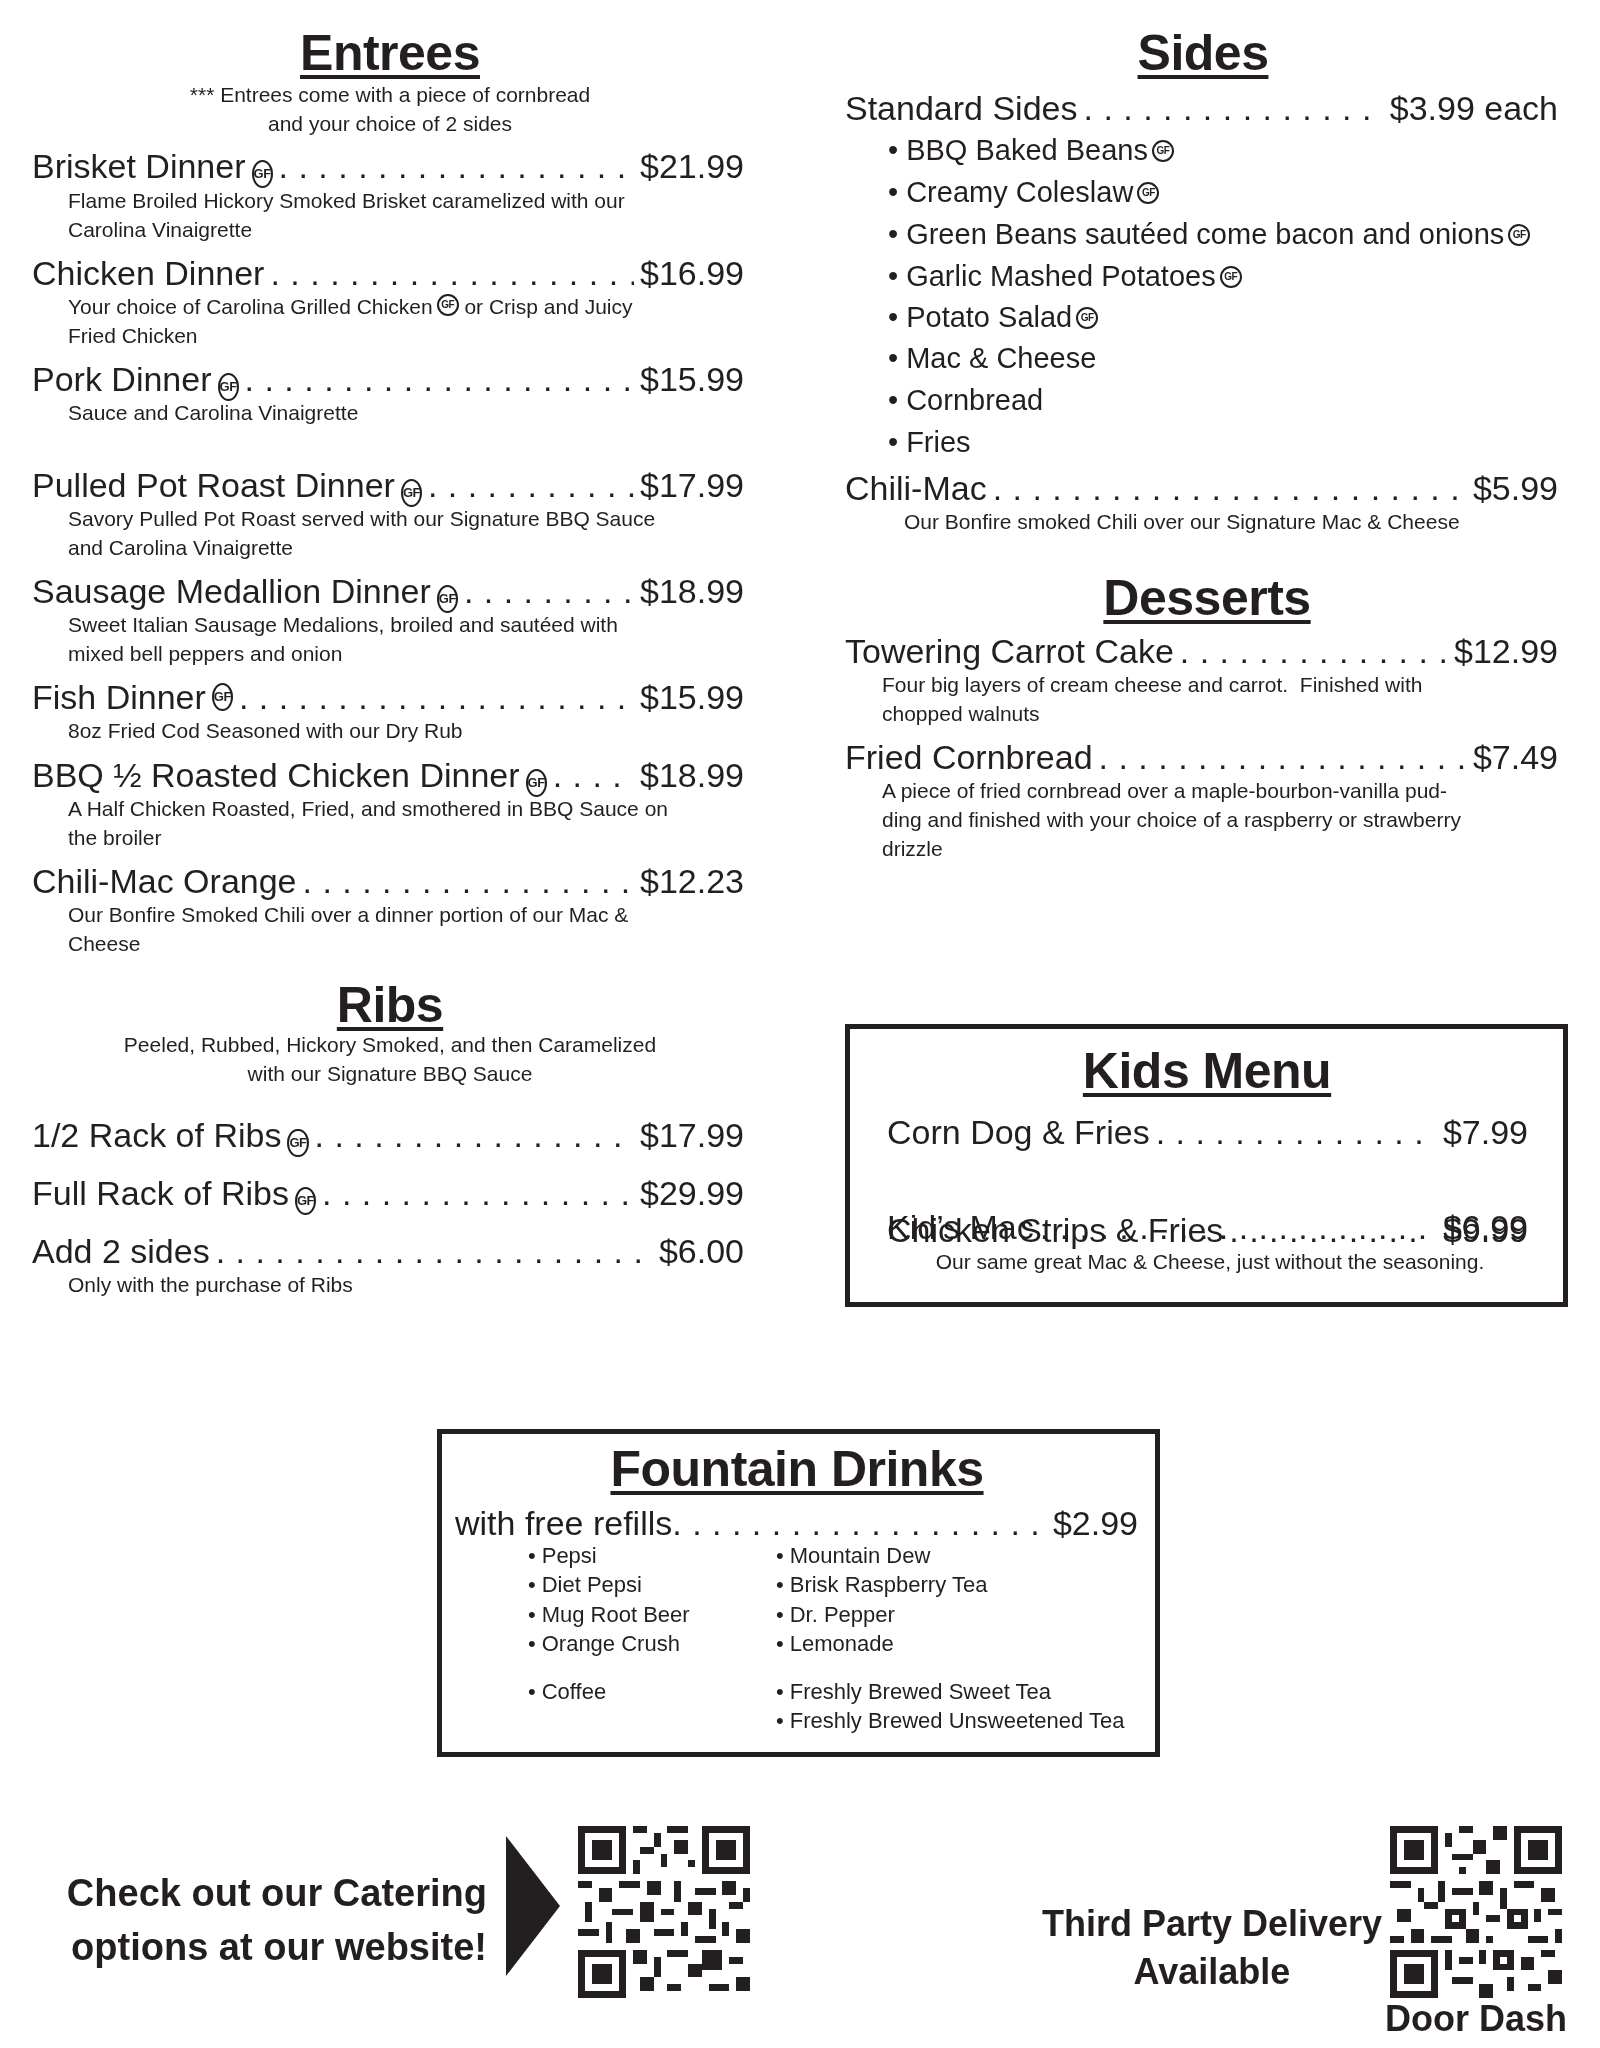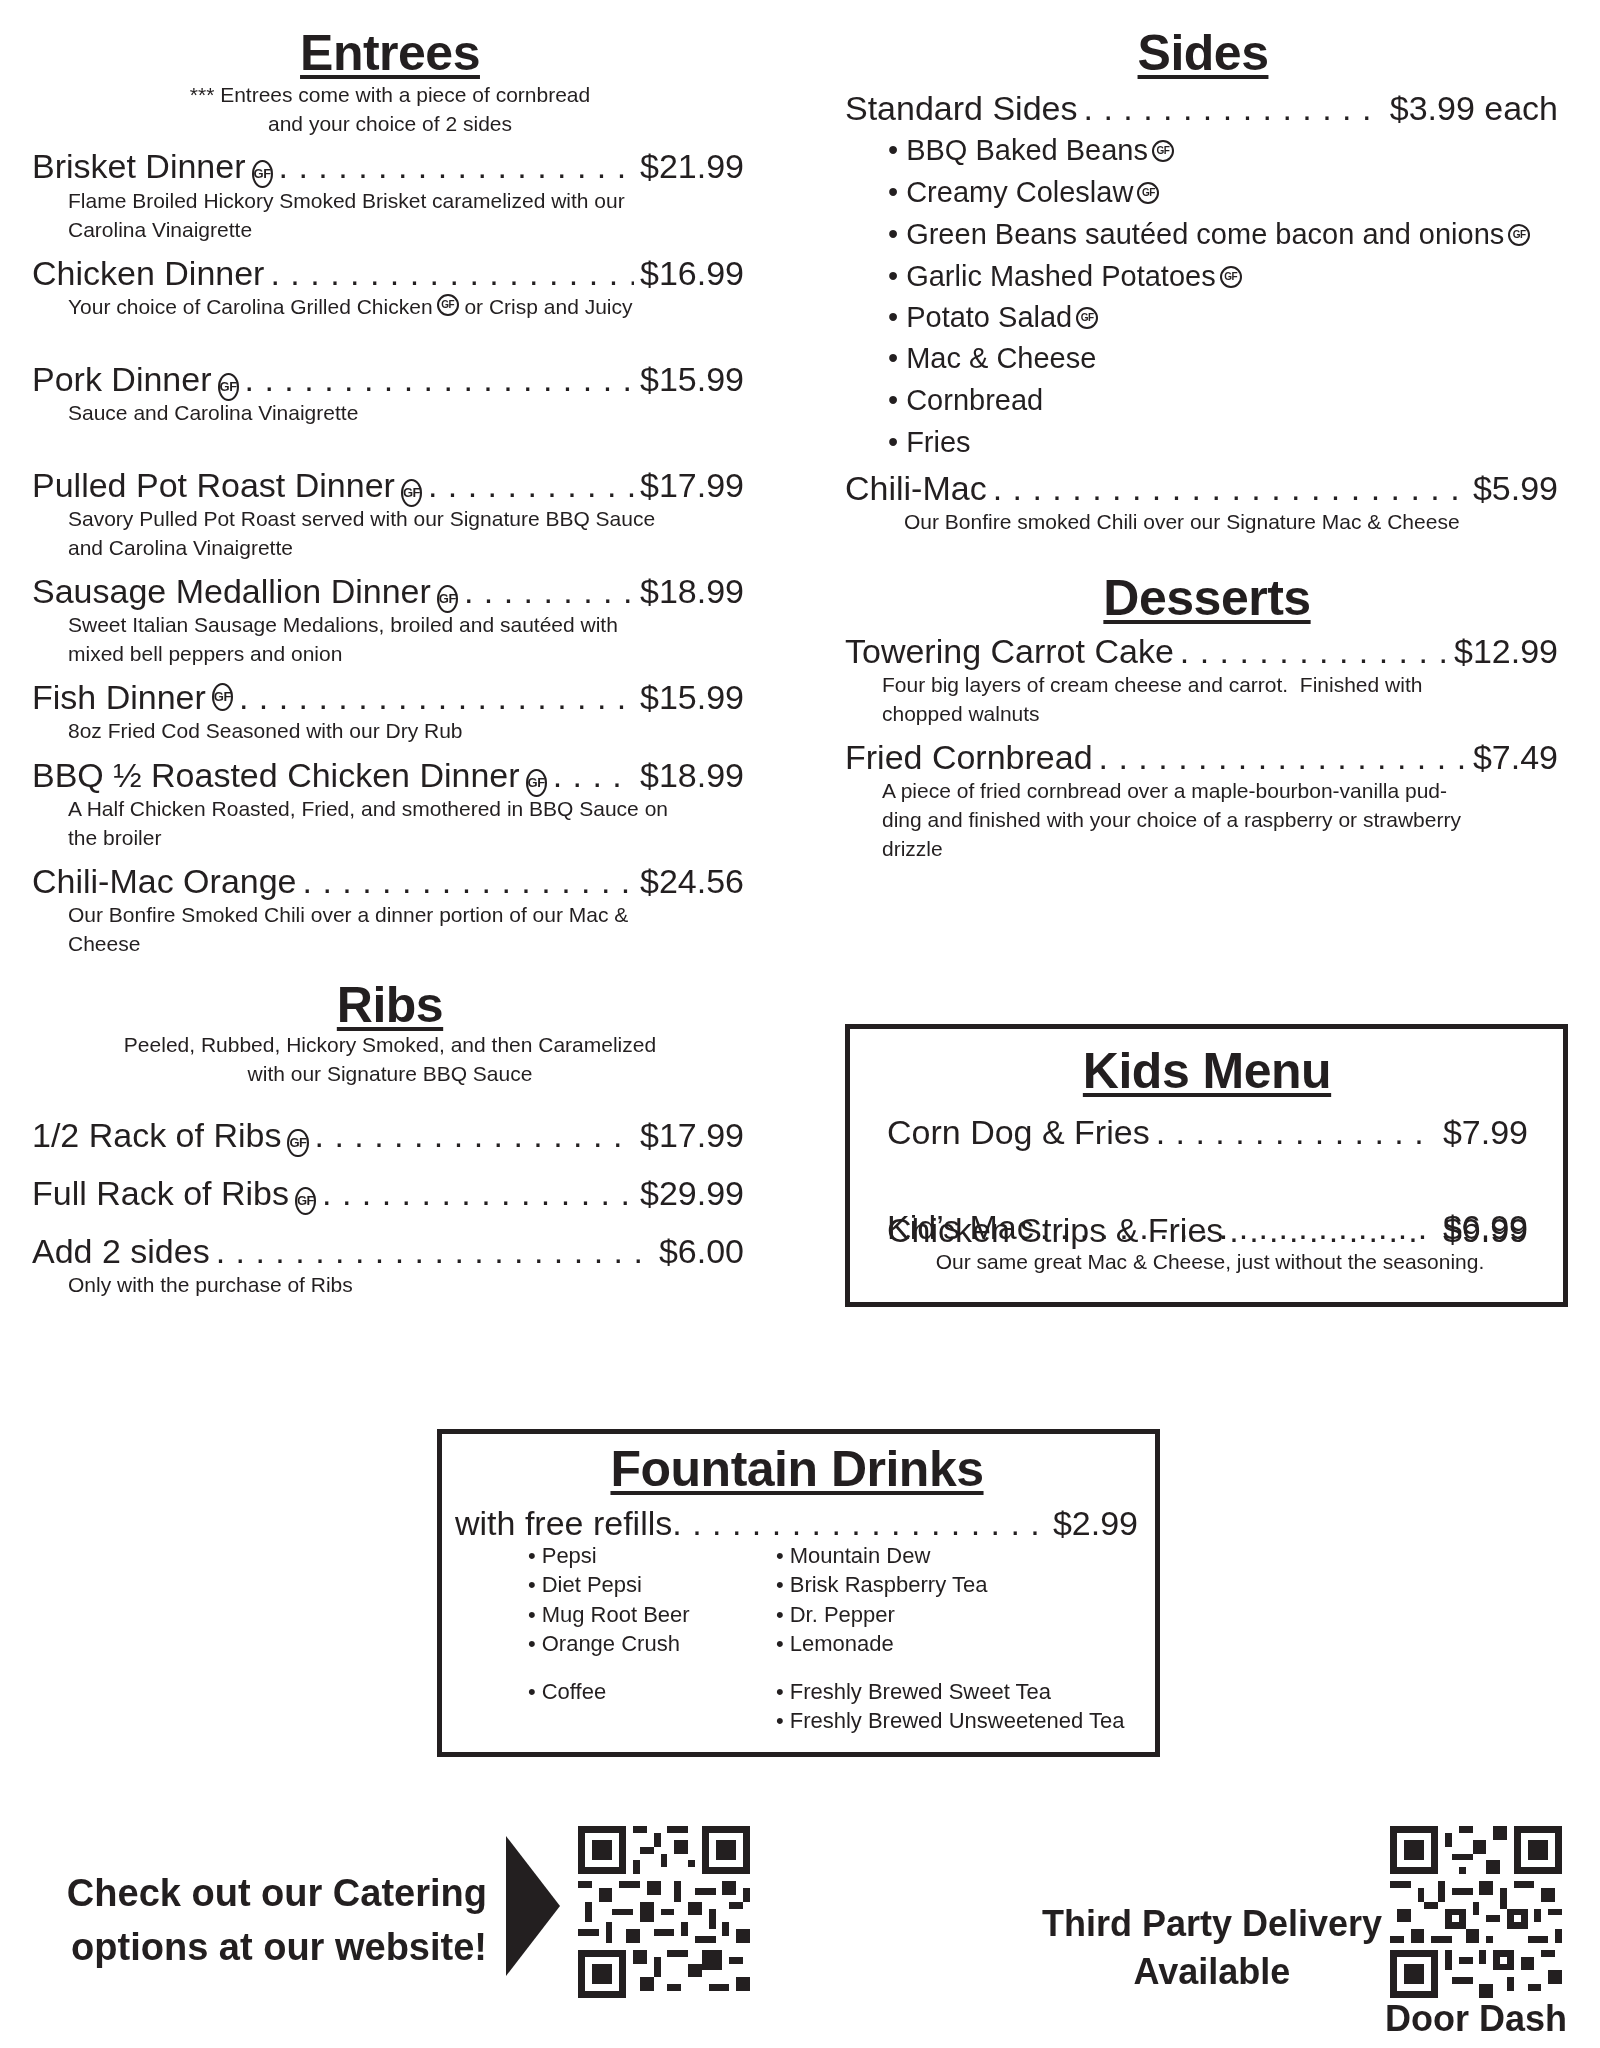--- a/index.html
+++ b/index.html
@@ -51,20 +51,21 @@
   <div>Carolina Vinaigrette</div>
 </div>
 
 <div class="row" style="left:32px; top:253px; width:712px;">
   <span class="name">Chicken Dinner</span>
   <span class="dots"></span>
   <span class="price">$16.99</span>
 </div>
 <div class="desc" style="left:68px; top:292px;">
   <div><span>Your choice of Carolina Grilled Chicken</span><span class="gf sm">GF</span> <span>or Crisp and Juicy</span></div>
+  <div>Fried Chicken</div>
 </div>
 
 <div class="row" style="left:32px; top:359px; width:712px;">
   <span class="name">Pork Dinner</span>
     <span class="gf">GF</span>
   <span class="dots"></span>
   <span class="price">$15.99</span>
 </div>
 <div class="desc" style="left:68px; top:398px;">
   <div>Sauce and Carolina Vinaigrette</div>
@@ -109,21 +110,21 @@
   <span class="price">$18.99</span>
 </div>
 <div class="desc" style="left:68px; top:794px;">
   <div>A Half Chicken Roasted, Fried, and smothered in BBQ Sauce on</div>
   <div>the broiler</div>
 </div>
 
 <div class="row" style="left:32px; top:861px; width:712px;">
   <span class="name">Chili-Mac Orange</span>
   <span class="dots"></span>
-  <span class="price">$24.56</span>
+  <span class="price">$12.23</span>
 </div>
 <div class="desc" style="left:68px; top:900px;">
   <div>Our Bonfire Smoked Chili over a dinner portion of our Mac &amp;</div>
   <div>Cheese</div>
 </div>
 
 <div class="title" style="left:390px; top:980px;">Ribs</div>
 <div class="note" style="left:390px; top:1030px;">Peeled, Rubbed, Hickory Smoked, and then Caramelized</div>
 <div class="note" style="left:390px; top:1059px;">with our Signature BBQ Sauce</div>
 

